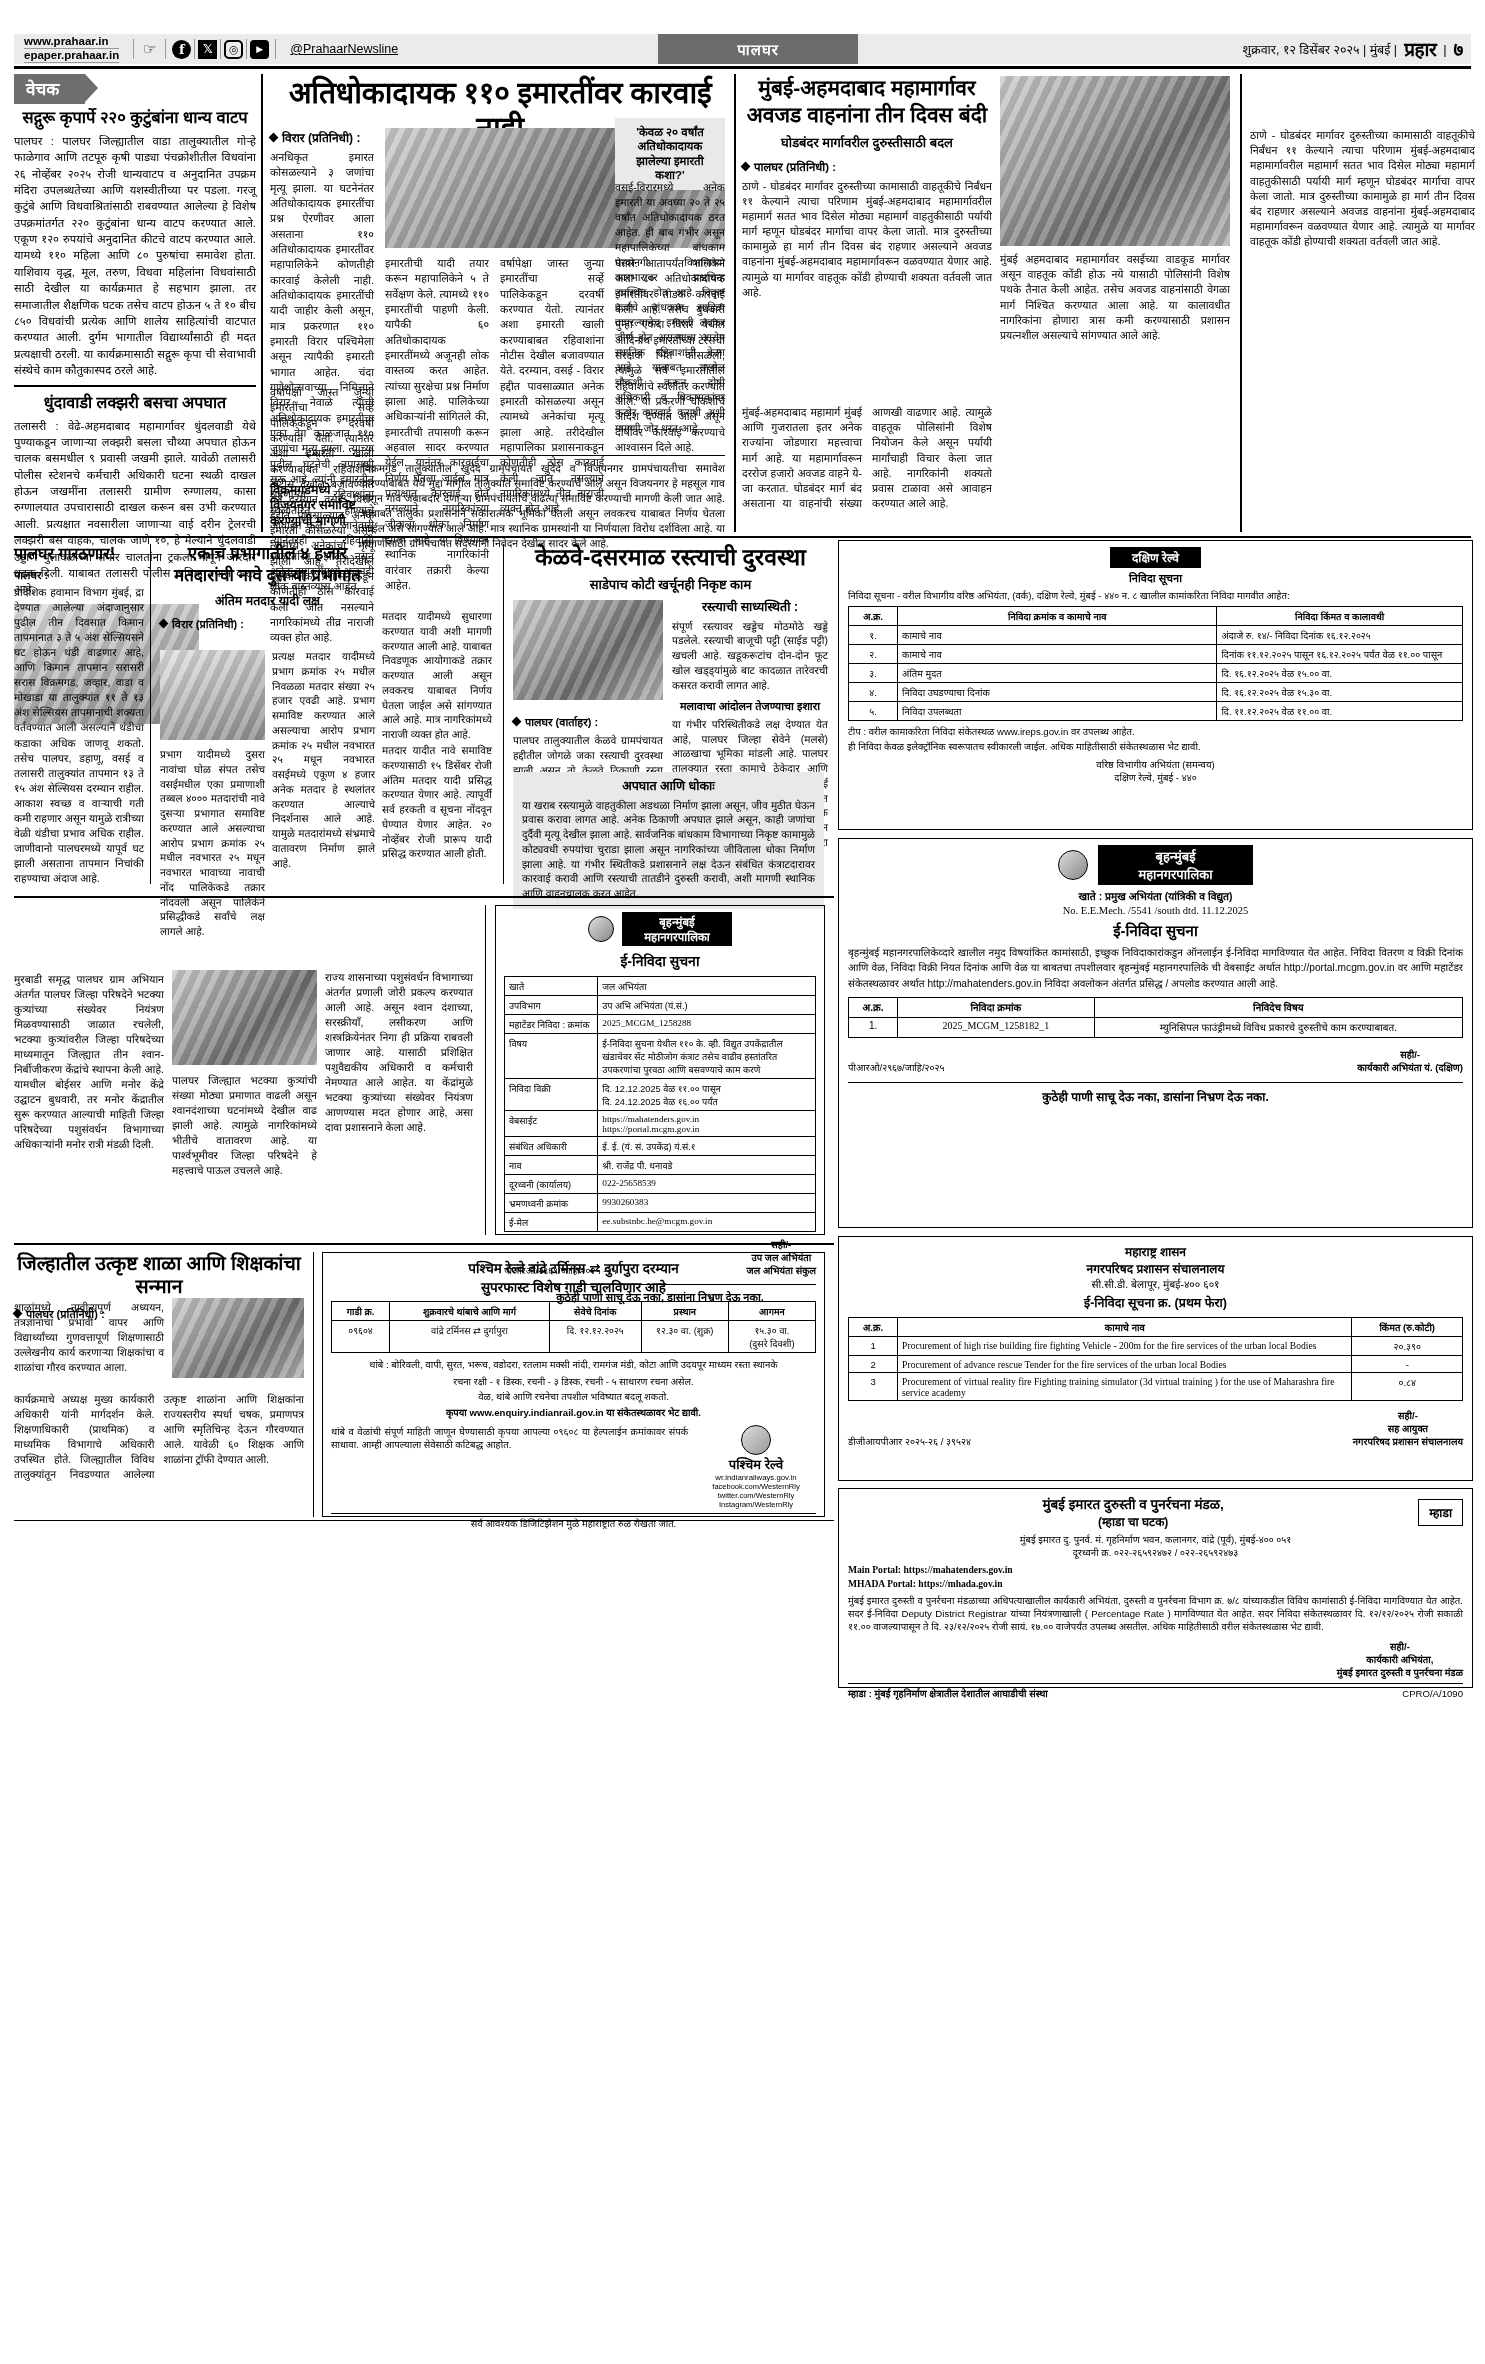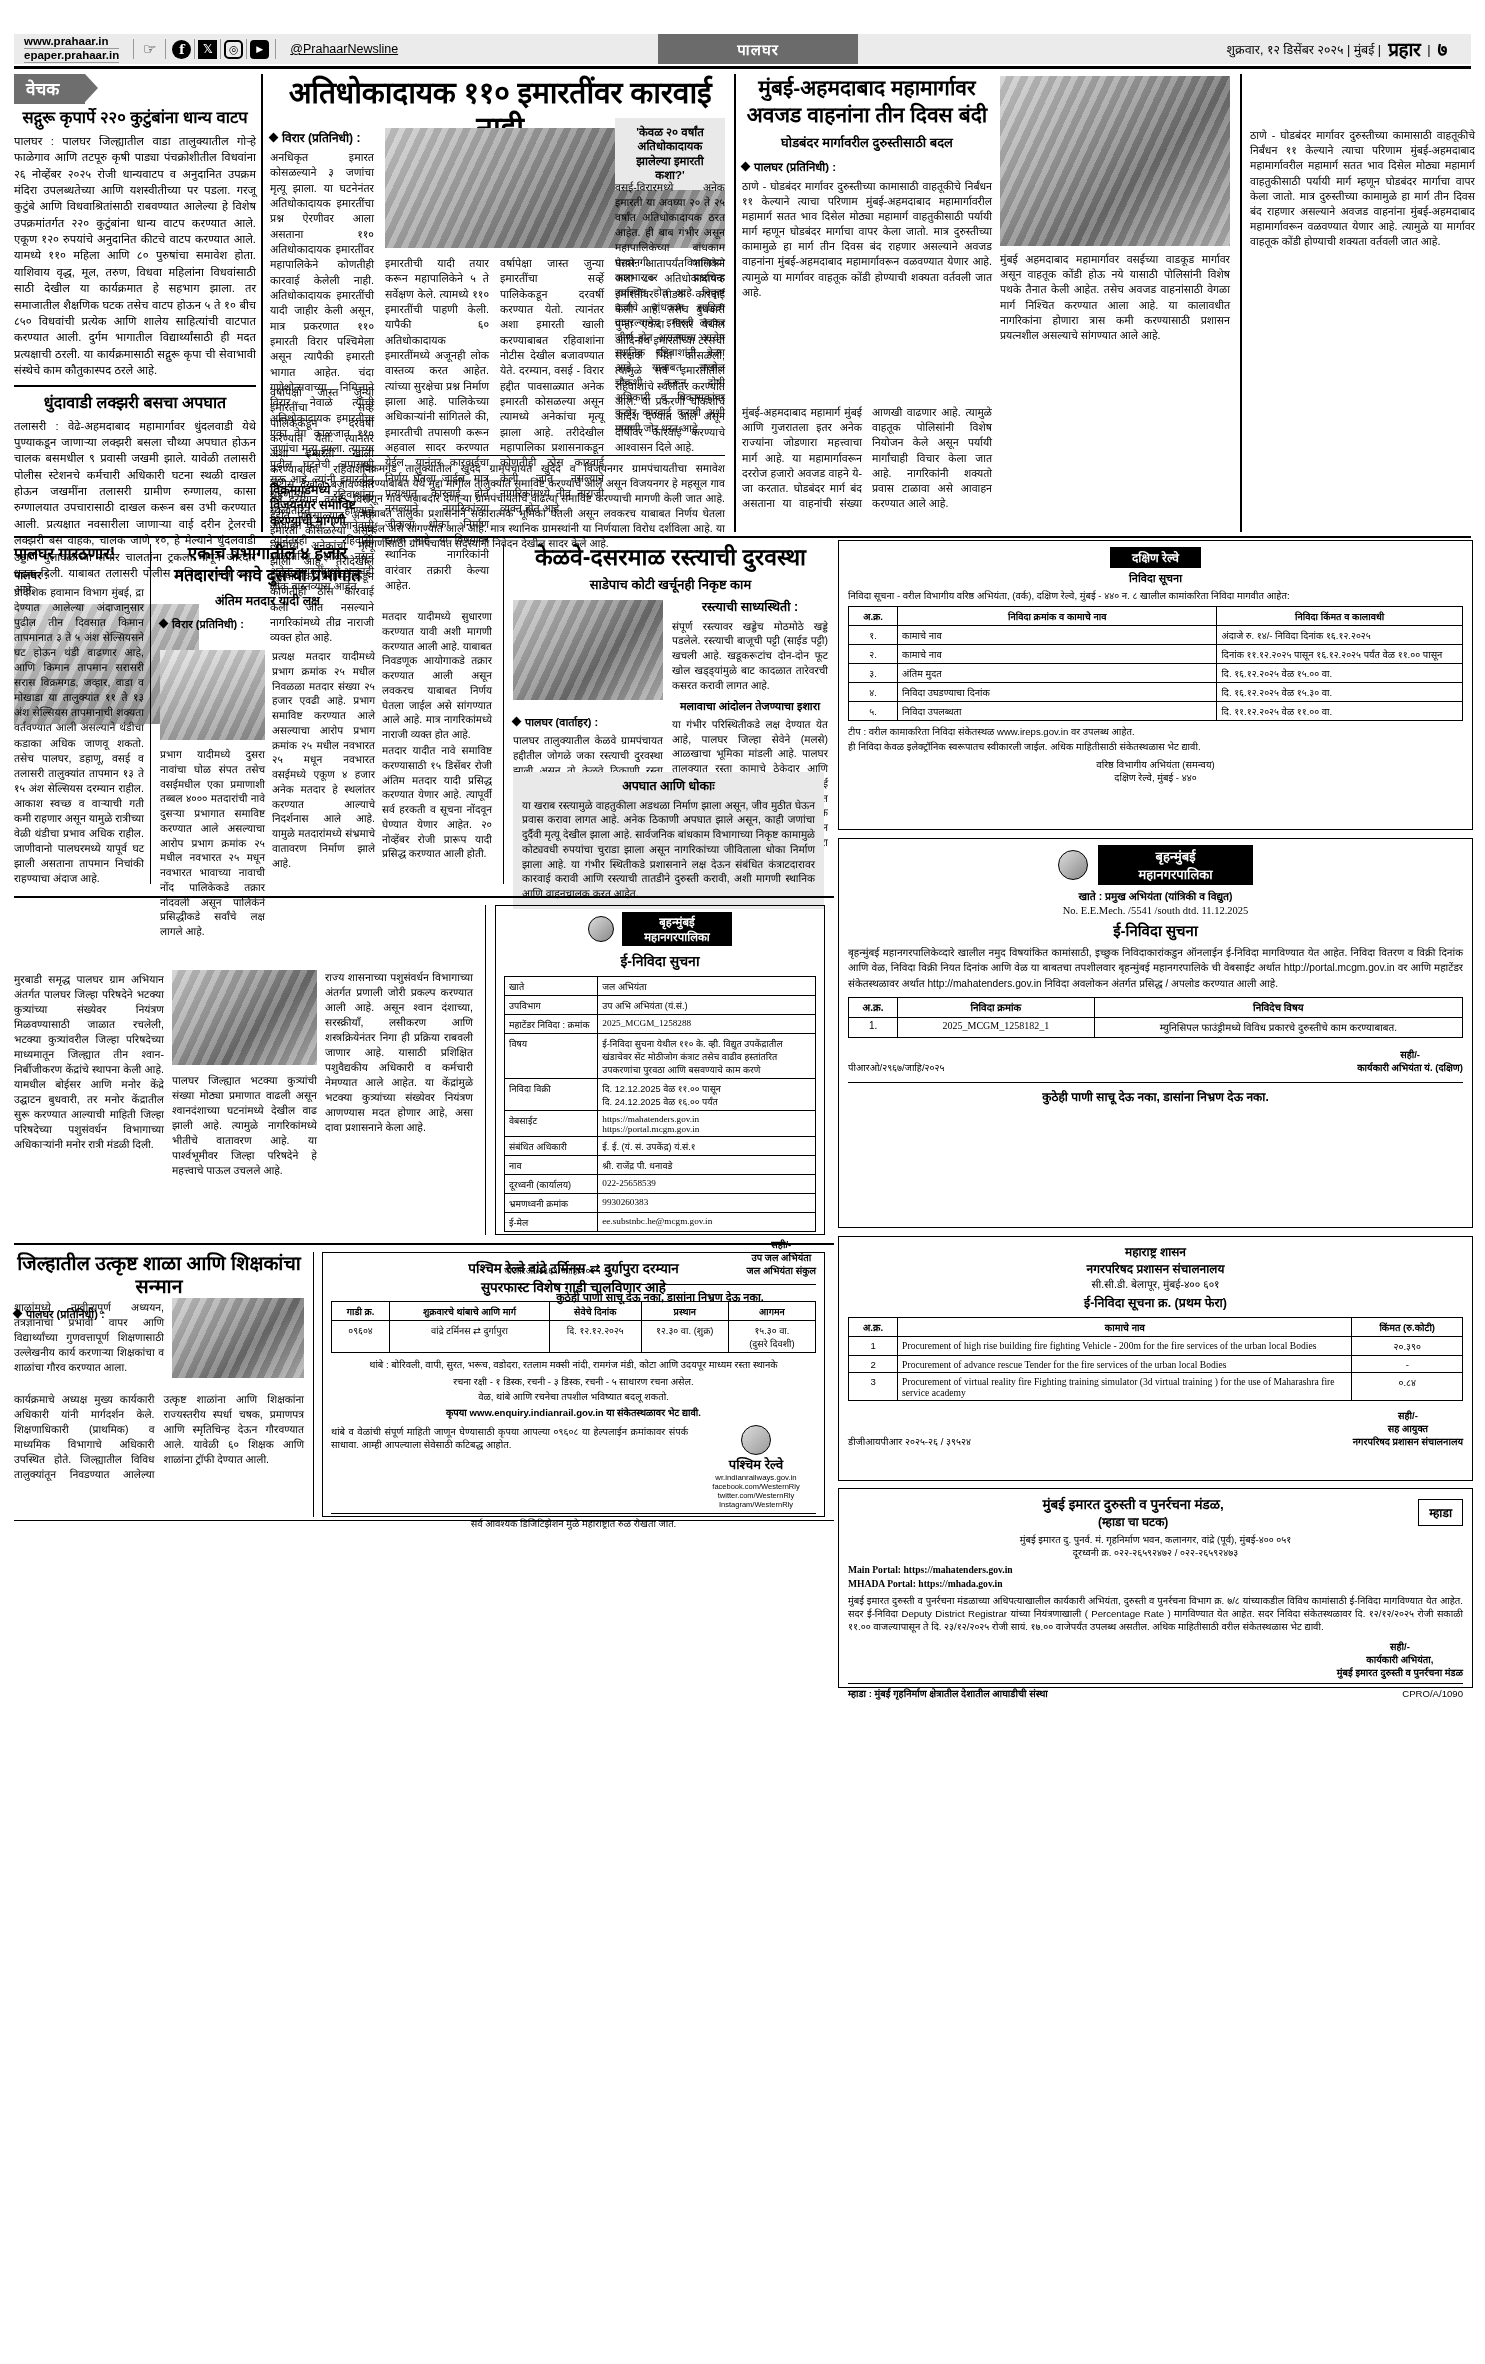--- a/index.html
+++ b/index.html
@@ -24,21 +24,21 @@
   .soc-ico { width: 19px; height: 19px; display: inline-flex; align-items: center; justify-content: center;
     font-size: 13px; font-weight: bold; }
   .soc-fb { background: #000; color: #fff; border-radius: 50%; font-family: "DejaVu Serif", serif; }
   .soc-x  { background: #000; color: #fff; font-size: 12px; }
   .soc-ig { border: 2px solid #000; border-radius: 5px; color:#000; font-size: 11px; }
   .soc-yt { background: #000; color: #fff; border-radius: 4px; font-size: 9px; }
   .handle { font-size: 12.5px; padding-left: 8px; text-decoration: underline; }
   .mh-brandbar { width: 200px; height: 30px; background: #6b6b6b; color:#fff;
       display:flex; align-items:center; justify-content:center; font-size: 15px; font-weight: 700;
       margin-left: 260px; letter-spacing: 1px; }
-  .mh-right { margin-left: auto; display: flex; align-items: center; gap: 7px; padding-right: 24px; font-size: 12.5px; }
+  .mh-right { margin-left: auto; display: flex; align-items: center; gap: 7px; padding-right: 8px; font-size: 12.5px; }
   .mh-right .bold-brand { font-weight: 800; font-size: 19px; letter-spacing: -0.5px; }
   .rule-thick { position: absolute; left: 14px; top: 66px; width: 1457px; height: 3px; background: #000; }
 
   
   .hl-xl  { font-size: 30px; font-weight: 800; line-height: 1.15; text-align: center; letter-spacing: -0.3px; }
   .hl-lg  { font-size: 22px; font-weight: 800; line-height: 1.18; text-align: center; }
   .hl-md  { font-size: 17.5px; font-weight: 800; line-height: 1.2; }
   .hl-sm  { font-size: 14.5px; font-weight: 700; line-height: 1.25; }
   .sub    { font-size: 13.5px; font-weight: 700; text-align: center; }
   .body   { font-size: 11.6px; line-height: 1.45; text-align: justify; }

